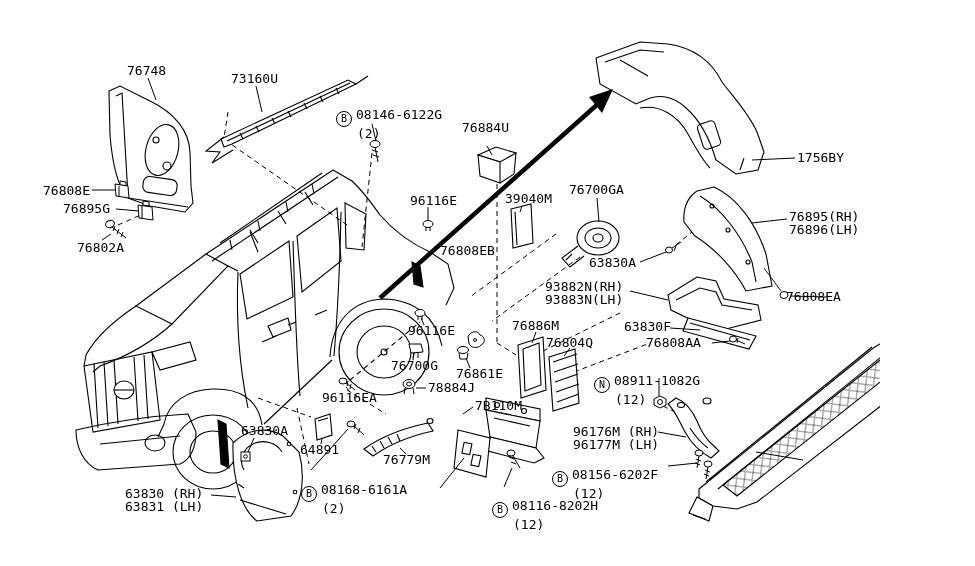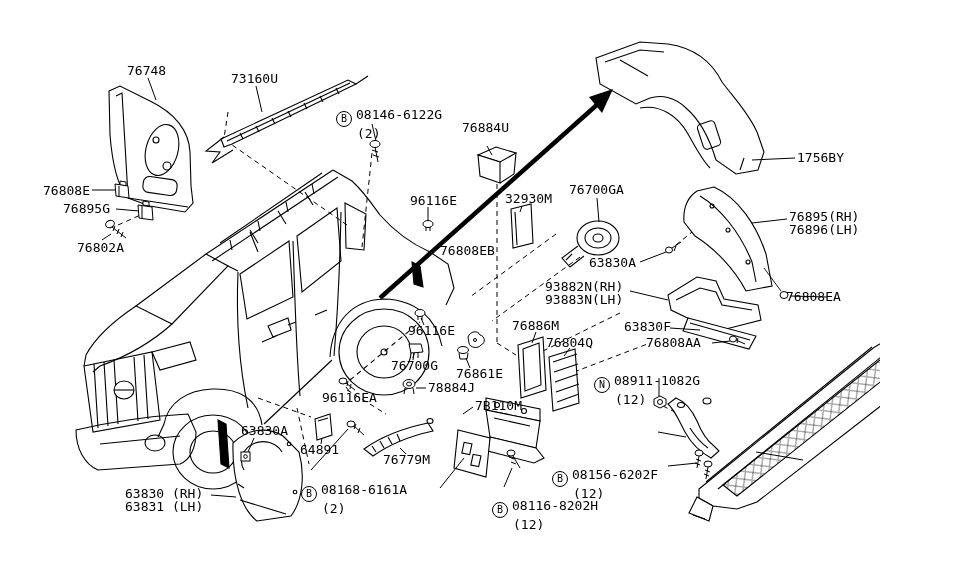--- a/index.html
+++ b/index.html
@@ -348,21 +348,21 @@
   <div class="lbl" style="left:336px;top:95px">
     <span class="circ">B</span><span>08146-6122G</span>
     <div class="qty">(2)</div>
   </div>
   <div class="lbl" style="left:462px;top:121px">76884U</div>
   <div class="lbl" style="left:569px;top:183px">76700GA</div>
   <div class="lbl" style="left:797px;top:151px">1756BY</div>
   <div class="lbl" style="left:43px;top:184px">76808E</div>
   <div class="lbl" style="left:63px;top:202px">76895G</div>
   <div class="lbl" style="left:410px;top:194px">96116E</div>
-  <div class="lbl" style="left:505px;top:192px">32930M</div>
+  <div class="lbl" style="left:505px;top:192px">39040M</div>
   <div class="lbl" style="left:77px;top:241px">76802A</div>
   <div class="lbl" style="left:440px;top:244px">76808EB</div>
   <div class="lbl" style="left:789px;top:210px">76895(RH)
 76896(LH)</div>
   <div class="lbl" style="left:589px;top:256px">63830A</div>
   <div class="lbl" style="left:545px;top:280px">93882N(RH)
 93883N(LH)</div>
   <div class="lbl" style="left:786px;top:290px">76808EA</div>
   <div class="lbl" style="left:408px;top:324px">96116E</div>
   <div class="lbl" style="left:512px;top:319px">76886M</div>
@@ -374,20 +374,22 @@
   <div class="lbl" style="left:594px;top:361px">
     <span class="circ">N</span><span>08911-1082G</span>
     <div class="qty">(12)</div>
   </div>
   <div class="lbl" style="left:428px;top:381px">78884J</div>
   <div class="lbl" style="left:322px;top:391px">96116EA</div>
   <div class="lbl" style="left:475px;top:399px">7B110M</div>
   <div class="lbl" style="left:241px;top:424px">63830A</div>
   <div class="lbl" style="left:300px;top:443px">64891</div>
   <div class="lbl" style="left:383px;top:453px">76779M</div>
+  <div class="lbl" style="left:573px;top:425px">96176M (RH)
+96177M (LH)</div>
   <div class="lbl" style="left:552px;top:455px">
     <span class="circ">B</span><span>08156-6202F</span>
     <div class="qty">(12)</div>
   </div>
   <div class="lbl" style="left:301px;top:470px">
     <span class="circ">B</span><span>08168-6161A</span>
     <div class="qty">(2)</div>
   </div>
   <div class="lbl" style="left:492px;top:486px">
     <span class="circ">B</span><span>08116-8202H</span>

